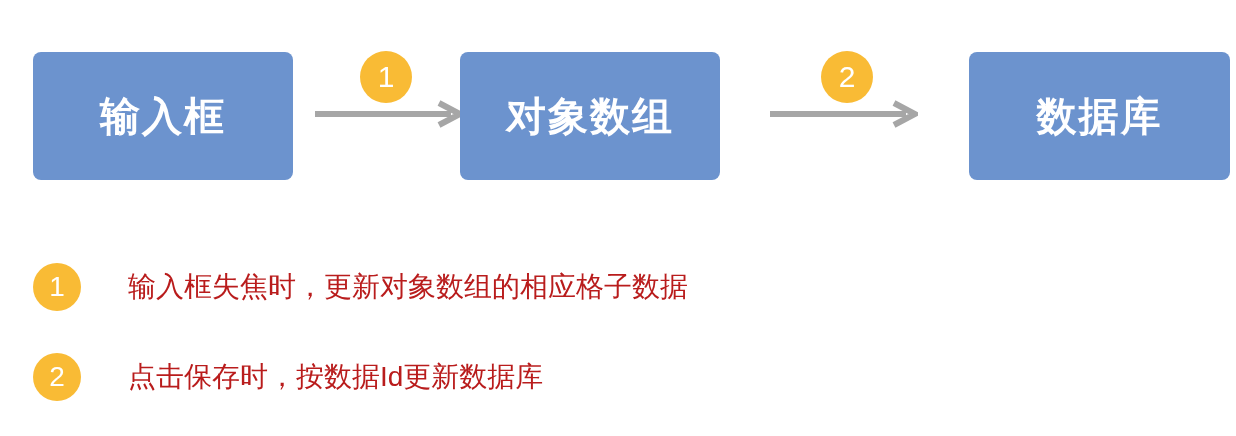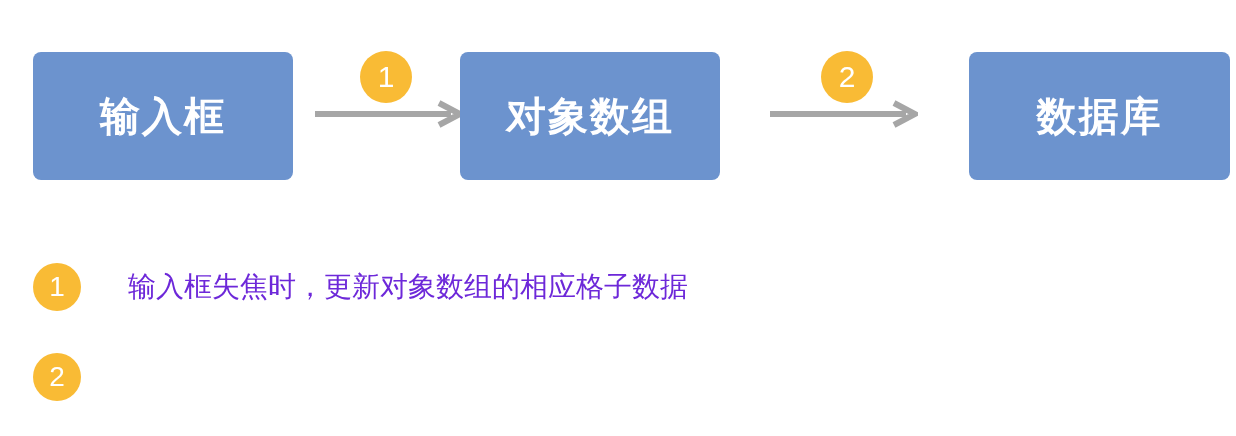--- a/index.html
+++ b/index.html
@@ -77,21 +77,21 @@
   .legend-row-1 { top: 263px; }
   .legend-row-2 { top: 353px; }
   .badge-legend {
     position: static;
     flex: 0 0 auto;
     width: 48px;
     height: 48px;
     font-size: 28px;
   }
   .legend-text {
-    color: #6d28d9;
+    color: #b91c1c;
     font-size: 28px;
     line-height: 1.2;
     white-space: nowrap;
   }
 </style>
 </head>
 <body>
 
 <div class="canvas">
 
@@ -129,15 +129,16 @@
     <div class="badge badge-legend">
       <span>1</span>
     </div>
     <div class="legend-text">输入框失焦时，更新对象数组的相应格子数据</div>
   </div>
 
   <div class="legend-row legend-row-2">
     <div class="badge badge-legend">
       <span>2</span>
     </div>
+    <div class="legend-text">点击保存时，按数据Id更新数据库</div>
   </div>
 
 </div>
 
 </body></html>

